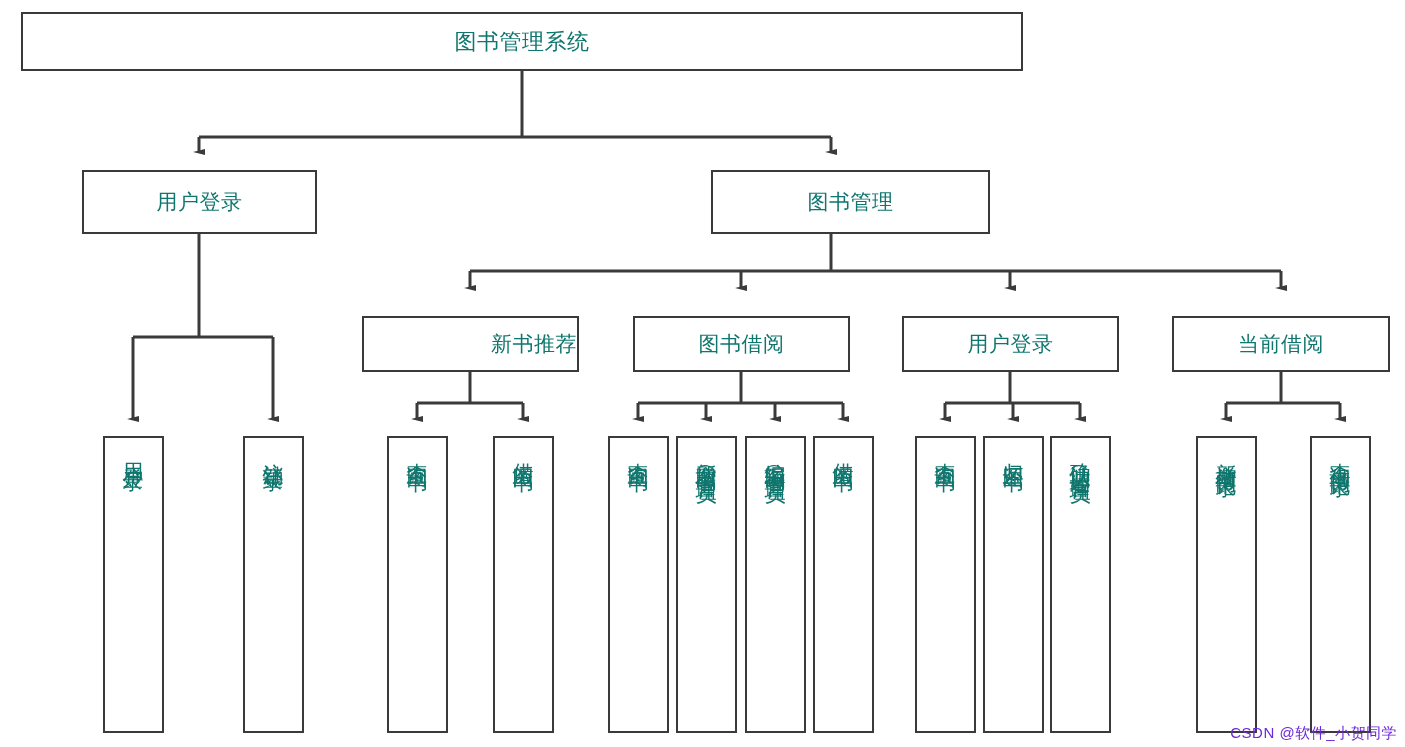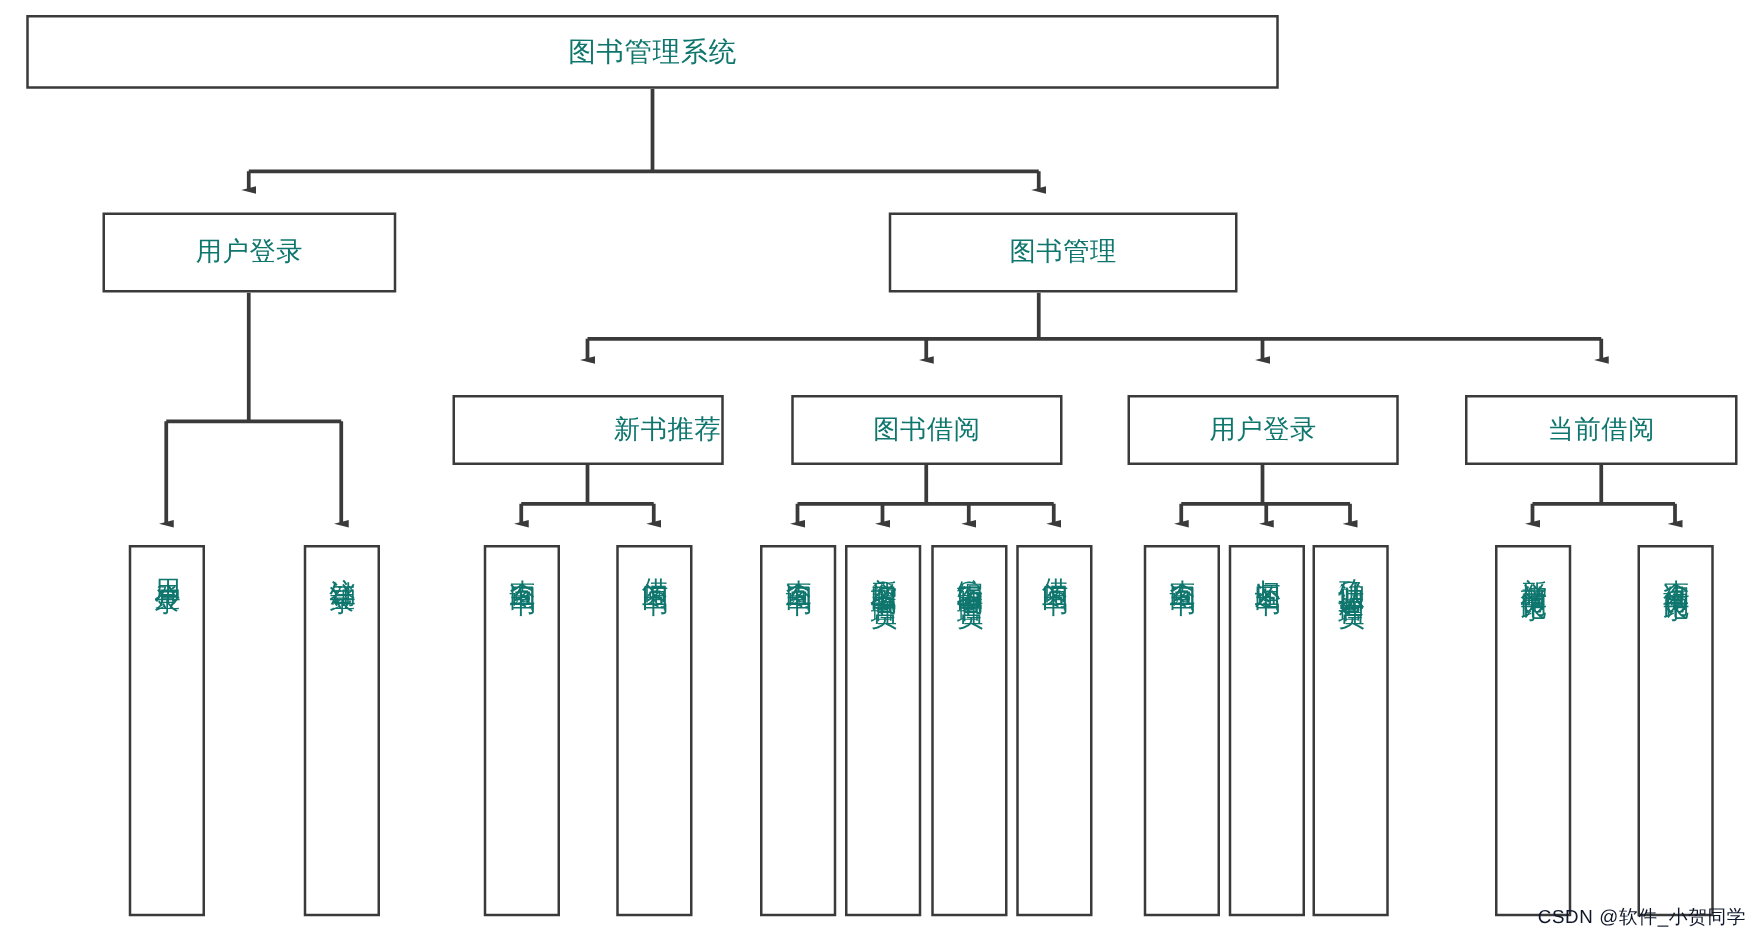--- a/index.html
+++ b/index.html
@@ -62,21 +62,21 @@
     font-size: 21px;
     line-height: 1;
     letter-spacing: 3px;
     white-space: nowrap;
   }
   #watermark {
     position: absolute;
     right: 8px;
     bottom: 4px;
     font-size: 15px;
-    color: #0f172a;
+    color: #6d28d9;
     letter-spacing: 0.5px;
     white-space: nowrap;
   }
 </style>
 </head>
 <body>
 
 <div id="diagram-root">
 
   <svg id="connector-layer" viewBox="0 0 1405 747" width="1405" height="747" xmlns="http://www.w3.org/2000/svg">

